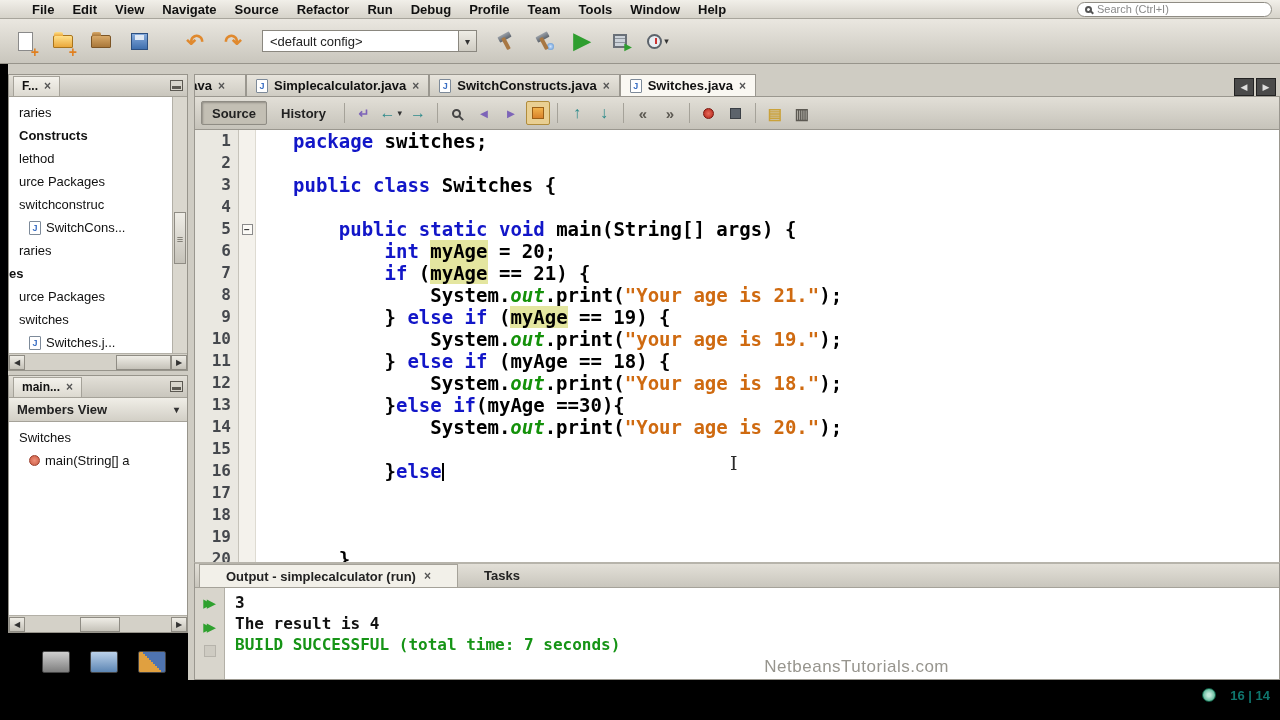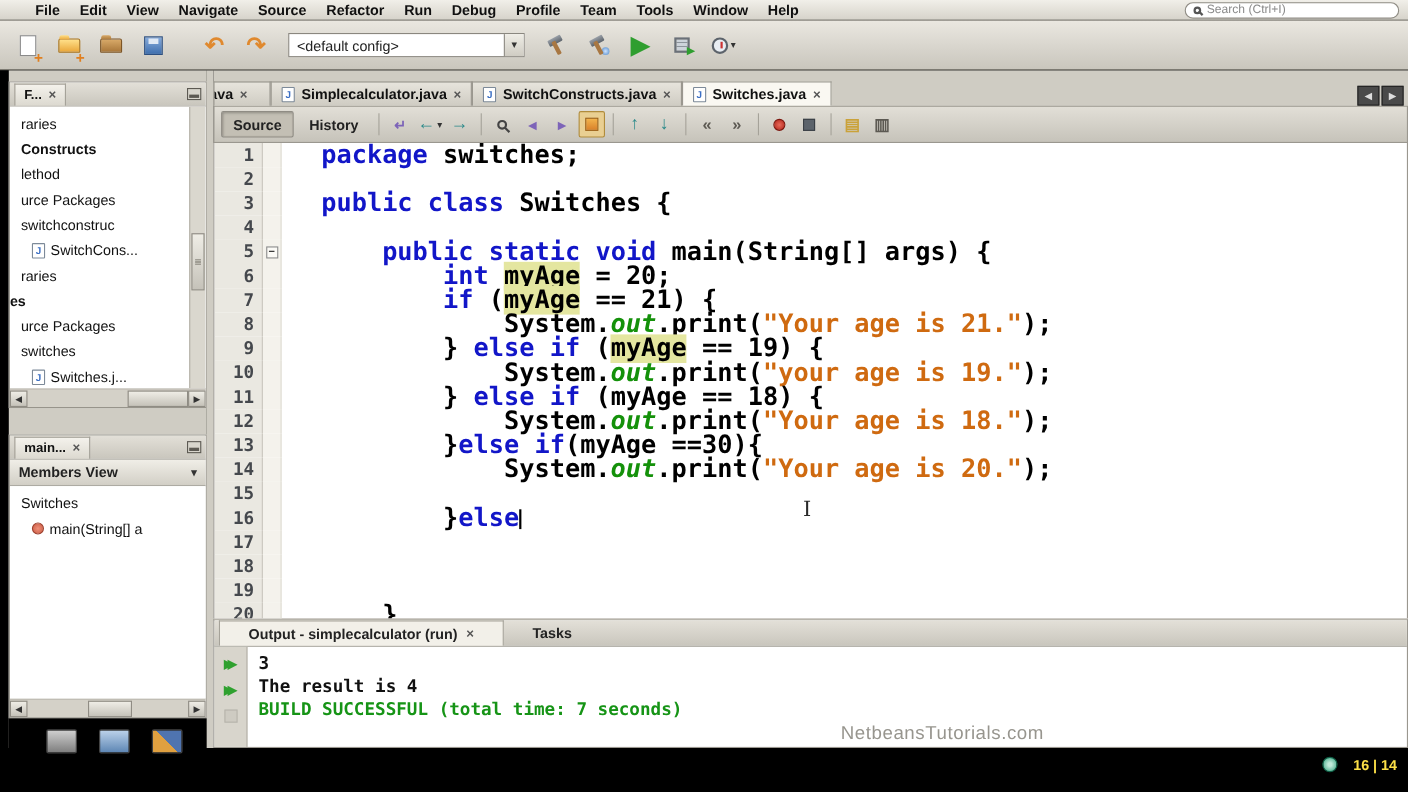--- a/index.html
+++ b/index.html
@@ -58,21 +58,21 @@
 
   
   .main { display:flex; height:616px; background:#000; padding-left:8px; }
   .left-col { width:180px; flex:none; background:#cfccc3; padding-top:10px; display:flex; flex-direction:column; }
   .col-split { width:6px; flex:none; background:#cfccc3; }
   .editor-col { flex:1; background:#cfccc3; padding-top:10px; display:flex; flex-direction:column; min-width:0; }
 
   
   .panel { border:1px solid #97948b; background:#fff; display:flex; flex-direction:column; overflow:hidden; }
   .projects-panel { height:297px; flex:none; }
-  .navigator-panel { height:258px; flex:none; margin-top:24px; }
+  .navigator-panel { height:258px; flex:none; margin-top:4px; }
   .panel-header { height:22px; flex:none; background:linear-gradient(#e3e0d8,#c9c6bd); border-bottom:1px solid #a5a299;
                   display:flex; align-items:center; padding:0 4px; gap:6px; }
   .panel-tab { display:flex; align-items:center; gap:6px; height:20px; padding:0 8px;
                background:linear-gradient(#f4f2ec,#dcd9d0); border:1px solid #a5a299; border-bottom:none;
                font-size:12px; font-weight:700; }
   .tab-x { color:#555; font-weight:700; font-size:12px; line-height:1; }
   .panel-min { margin-left:auto; width:13px; height:11px; border:1px solid #5c5952; background:#d8d5cc; position:relative; }
   .panel-min::after { content:""; position:absolute; left:1px; right:1px; bottom:1px; height:3px; background:#5c5952; }
   .tree { position:relative; flex:1; background:#fff; overflow:hidden; padding-top:4px; }
   .tree-row { height:23px; display:flex; align-items:center; gap:5px; font-size:13px; font-weight:400;
@@ -137,22 +137,22 @@
   .code-area { flex:1; background:#fff; border-left:1px solid #9a978f; border-right:1px solid #9a978f;
                position:relative; overflow:hidden; }
   .code-line { display:flex; height:22px; align-items:center; }
   .lnum { width:44px; flex:none; background:#eae8e1; border-right:1px solid #c6c3ba; text-align:right;
           padding-right:7px; font-family:"DejaVu Sans Mono", monospace; font-size:16px; font-weight:700;
           color:#45484d; line-height:22px; }
   .fold { width:17px; flex:none; height:22px; background:#f4f2ec; border-right:1px solid #dedbd2;
           display:flex; align-items:center; justify-content:center; }
   .foldbox { width:11px; height:11px; border:1px solid #8a8a8a; background:#fbfaf6; font-size:10px; line-height:9px;
              text-align:center; color:#333; font-weight:700; }
-  .ltext { flex:1; white-space:pre; font-family:"DejaVu Sans Mono", monospace; font-size:23px; font-weight:700;
-           line-height:22px; padding-left:36px; color:#000; }
+  .ltext { flex:1; white-space:pre; font-family:"DejaVu Sans Mono", monospace; font-size:19px; font-weight:700;
+           line-height:22px; padding-left:12px; color:#000;margin-left:25px; }
   .tk { color:#1216c8; }
   .ts { color:#cf6a10; }
   .tf { color:#14910a; font-style:italic; }
   .th { background:#e4e6a0; }
   .tm { font-weight:700; }
   .caret { display:inline-block; width:2px; height:18px; background:#000; vertical-align:-3px; }
   .ibeam { position:absolute; left:535px; top:322px; font-family:"DejaVu Serif", serif; font-size:19px;
            color:#2a2a2a; font-weight:400; }
 
   
@@ -176,21 +176,21 @@
   .oline { height:21px; line-height:21px; color:#111; white-space:pre; }
   .oline.success { color:#169416; }
   .watermark { position:absolute; right:330px; bottom:2px; font-family:"Liberation Sans", sans-serif;
                font-size:17px; color:#97958e; font-weight:400; letter-spacing:.5px; }
 
   
   .statusbar { height:40px; background:#000; display:flex; align-items:flex-start; justify-content:flex-end;
                padding:8px 10px 0 0; gap:14px; }
   .globe { width:14px; height:14px; border-radius:50%; background:radial-gradient(#bfe8d8 20%,#2f9e7a);
            border:1px solid #0f5f46; }
-  .status-pos { color:#fde047; font-size:13px; font-weight:700; }
+  .status-pos { color:#0f766e; font-size:13px; font-weight:700; }
 </style>
 </head>
 <body>
 
 <div class="screen">
 
   <div class="menubar">
     <div id="menu-items" style="display:flex;">
         <div class="menu-item">File</div>
         <div class="menu-item">Edit</div>

